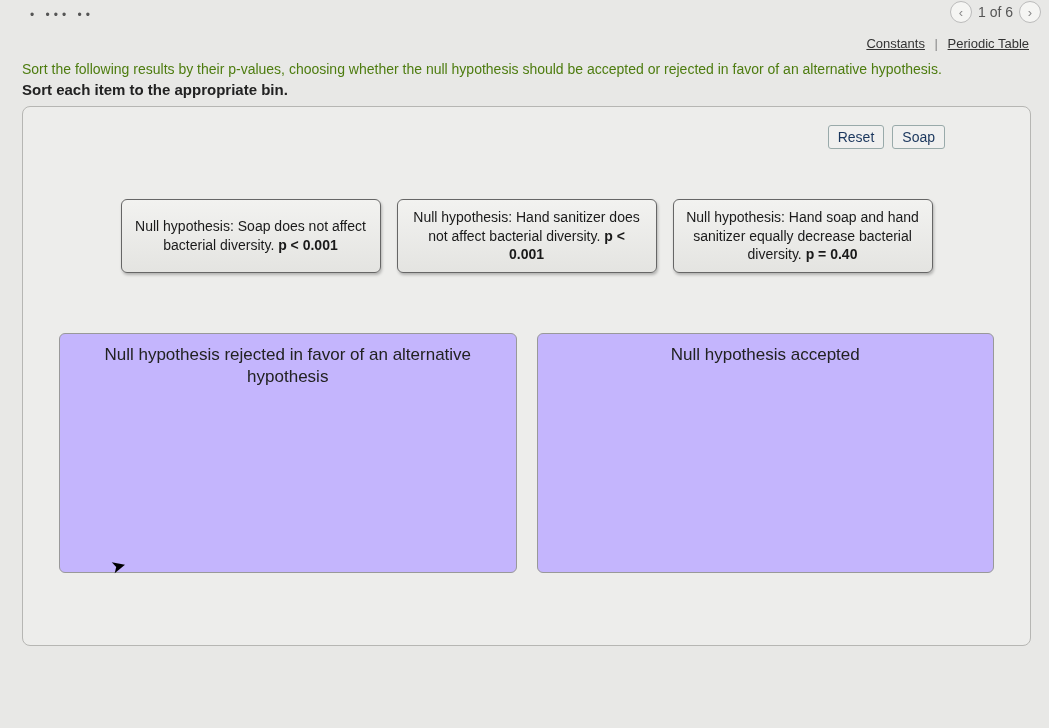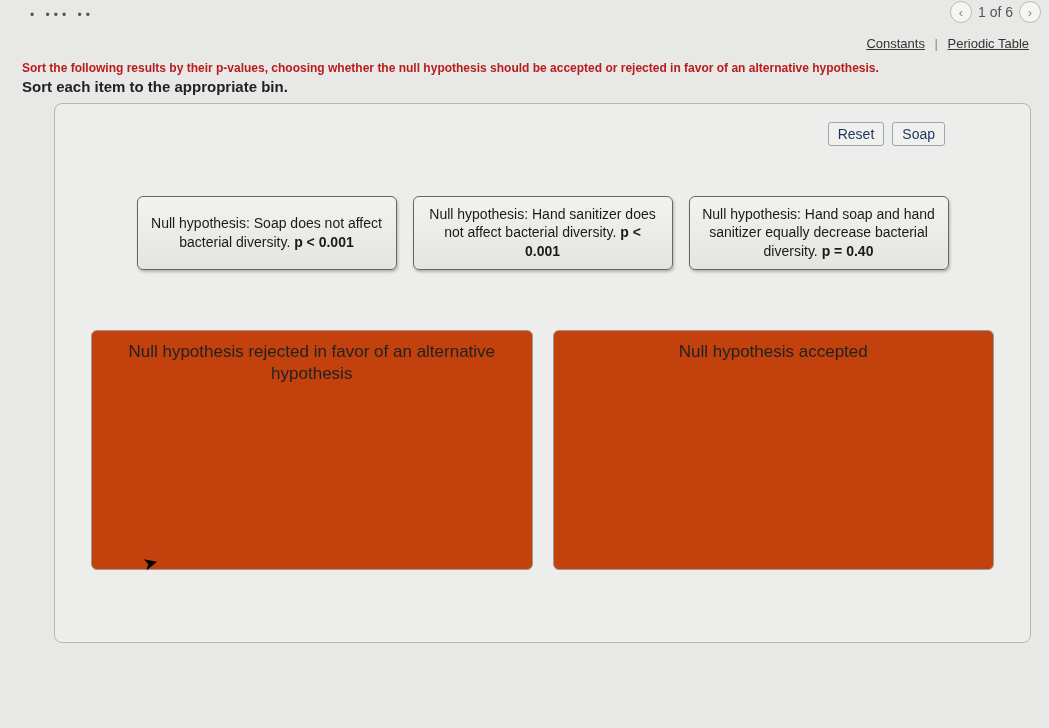--- a/index.html
+++ b/index.html
@@ -56,39 +56,37 @@
       cursor: pointer;
     }
     .header-links .sep {
       margin: 0 6px;
       color: #888;
     }
     .content {
       padding: 6px 18px 0 22px;
     }
     .prompt {
-      font-size: 12px;
+      font-size: 14px;
       line-height: 1.55;
-      color: #b91c1c;
-      font-weight: bold;
+      color: #4d7c0f;
     }
     .sub-prompt {
       font-size: 15px;
       font-weight: bold;
       color: #222;
     }
     .exercise-box {
       margin-top: 8px;
       border: 1px solid #b6b6b3;
       border-radius: 8px;
       background: #ededeb;
       padding: 18px 20px 24px 20px;
       min-height: 540px;
       position: relative;
-      margin-left: 32px;
     }
     .controls {
       display: flex;
       justify-content: flex-end;
       gap: 8px;
       margin-bottom: 50px;
       padding-right: 65px;
     }
     .ctrl-btn {
       border: 1px solid #9aa;
@@ -123,21 +121,21 @@
     }
     .bins-row {
       display: flex;
       gap: 20px;
       margin: 0 16px;
     }
     .bin {
       flex: 1;
       border: 1px solid #999;
       border-radius: 6px;
-      background: #c2410c;
+      background: #c4b5fd;
       min-height: 240px;
       padding: 10px 14px;
       font-size: 17px;
       text-align: center;
     }
     .bin .bin-title {
       color: #222;
       line-height: 1.3;
     }
     .bin.left .bin-title {

